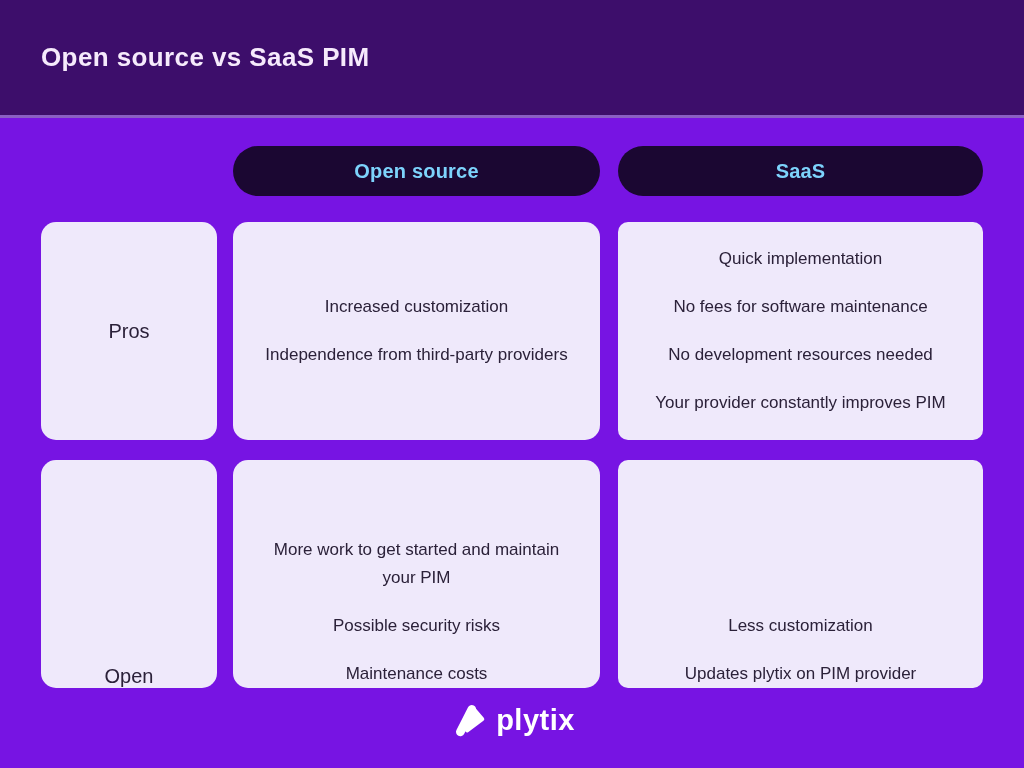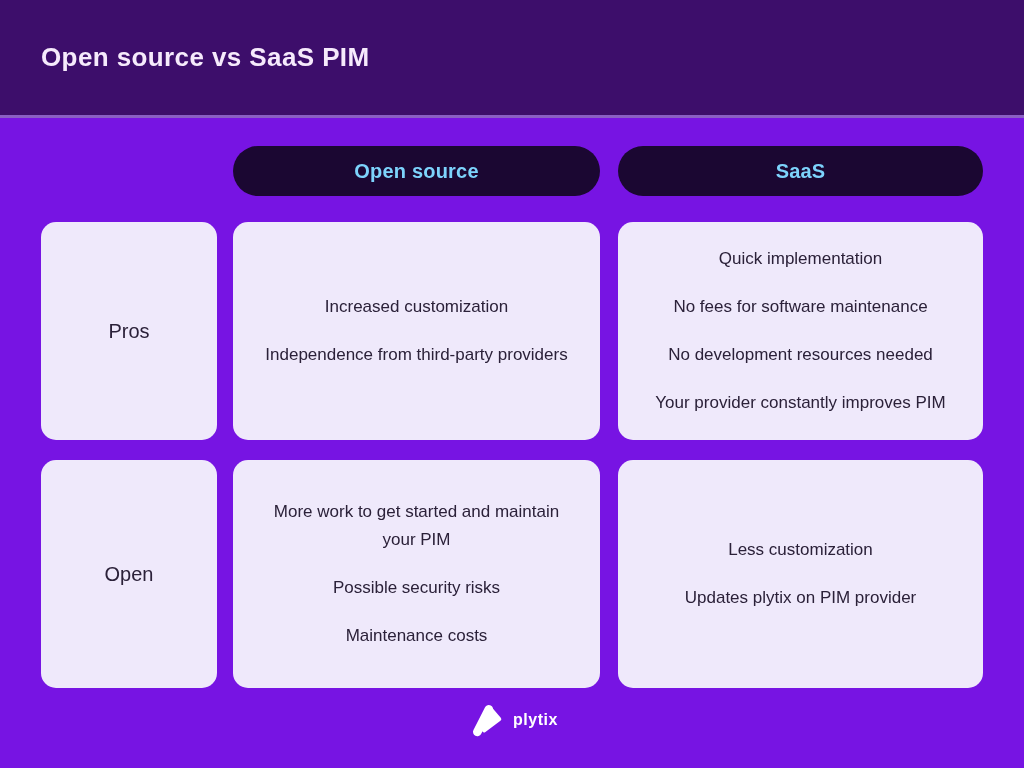--- a/index.html
+++ b/index.html
@@ -27,33 +27,33 @@
     color:#7dd3fc;font-size:20px;font-weight:700;letter-spacing:.2px;
   }
   .pill-open{left:233px;width:367px;}
   .pill-saas{left:618px;width:365px;}
   .cell{
     position:absolute;background:#EFE9FB;border-radius:15px;
     display:flex;flex-direction:column;align-items:center;justify-content:center;
     color:#2B2139;text-align:center;box-sizing:border-box;
   }
   .row1{top:222px;height:218px;}
-  .row2{top:460px;height:228px;}
+  .row2{top:460px;height:228px;justify-content:flex-end;}
   .col-label{left:41px;width:176px;}
   .col-open{left:233px;width:367px;}
-  .col-saas{left:618px;width:365px;}
+  .col-saas{left:618px;width:365px;border-radius:10px;}
   .label-cell span{font-size:20px;}
   .content-cell{gap:20px;padding:0 26px;font-size:17px;}
   .content-cell p{margin:0;line-height:28px;}
   .brand{
     position:absolute;left:0;top:702px;width:1024px;
     display:flex;align-items:center;justify-content:center;gap:9px;
     color:#FFFFFF;
   }
-  .brand-name{font-size:16px;font-weight:700;letter-spacing:.5px;}
+  .brand-name{font-size:29px;font-weight:700;letter-spacing:.5px;}
   .brand-icon{display:block;}
 </style>
 </head>
 <body>
 
 <div class="slide">
 
   <header class="top-band">
     <h1 class="page-title">Open source vs SaaS PIM</h1>
   </header>

